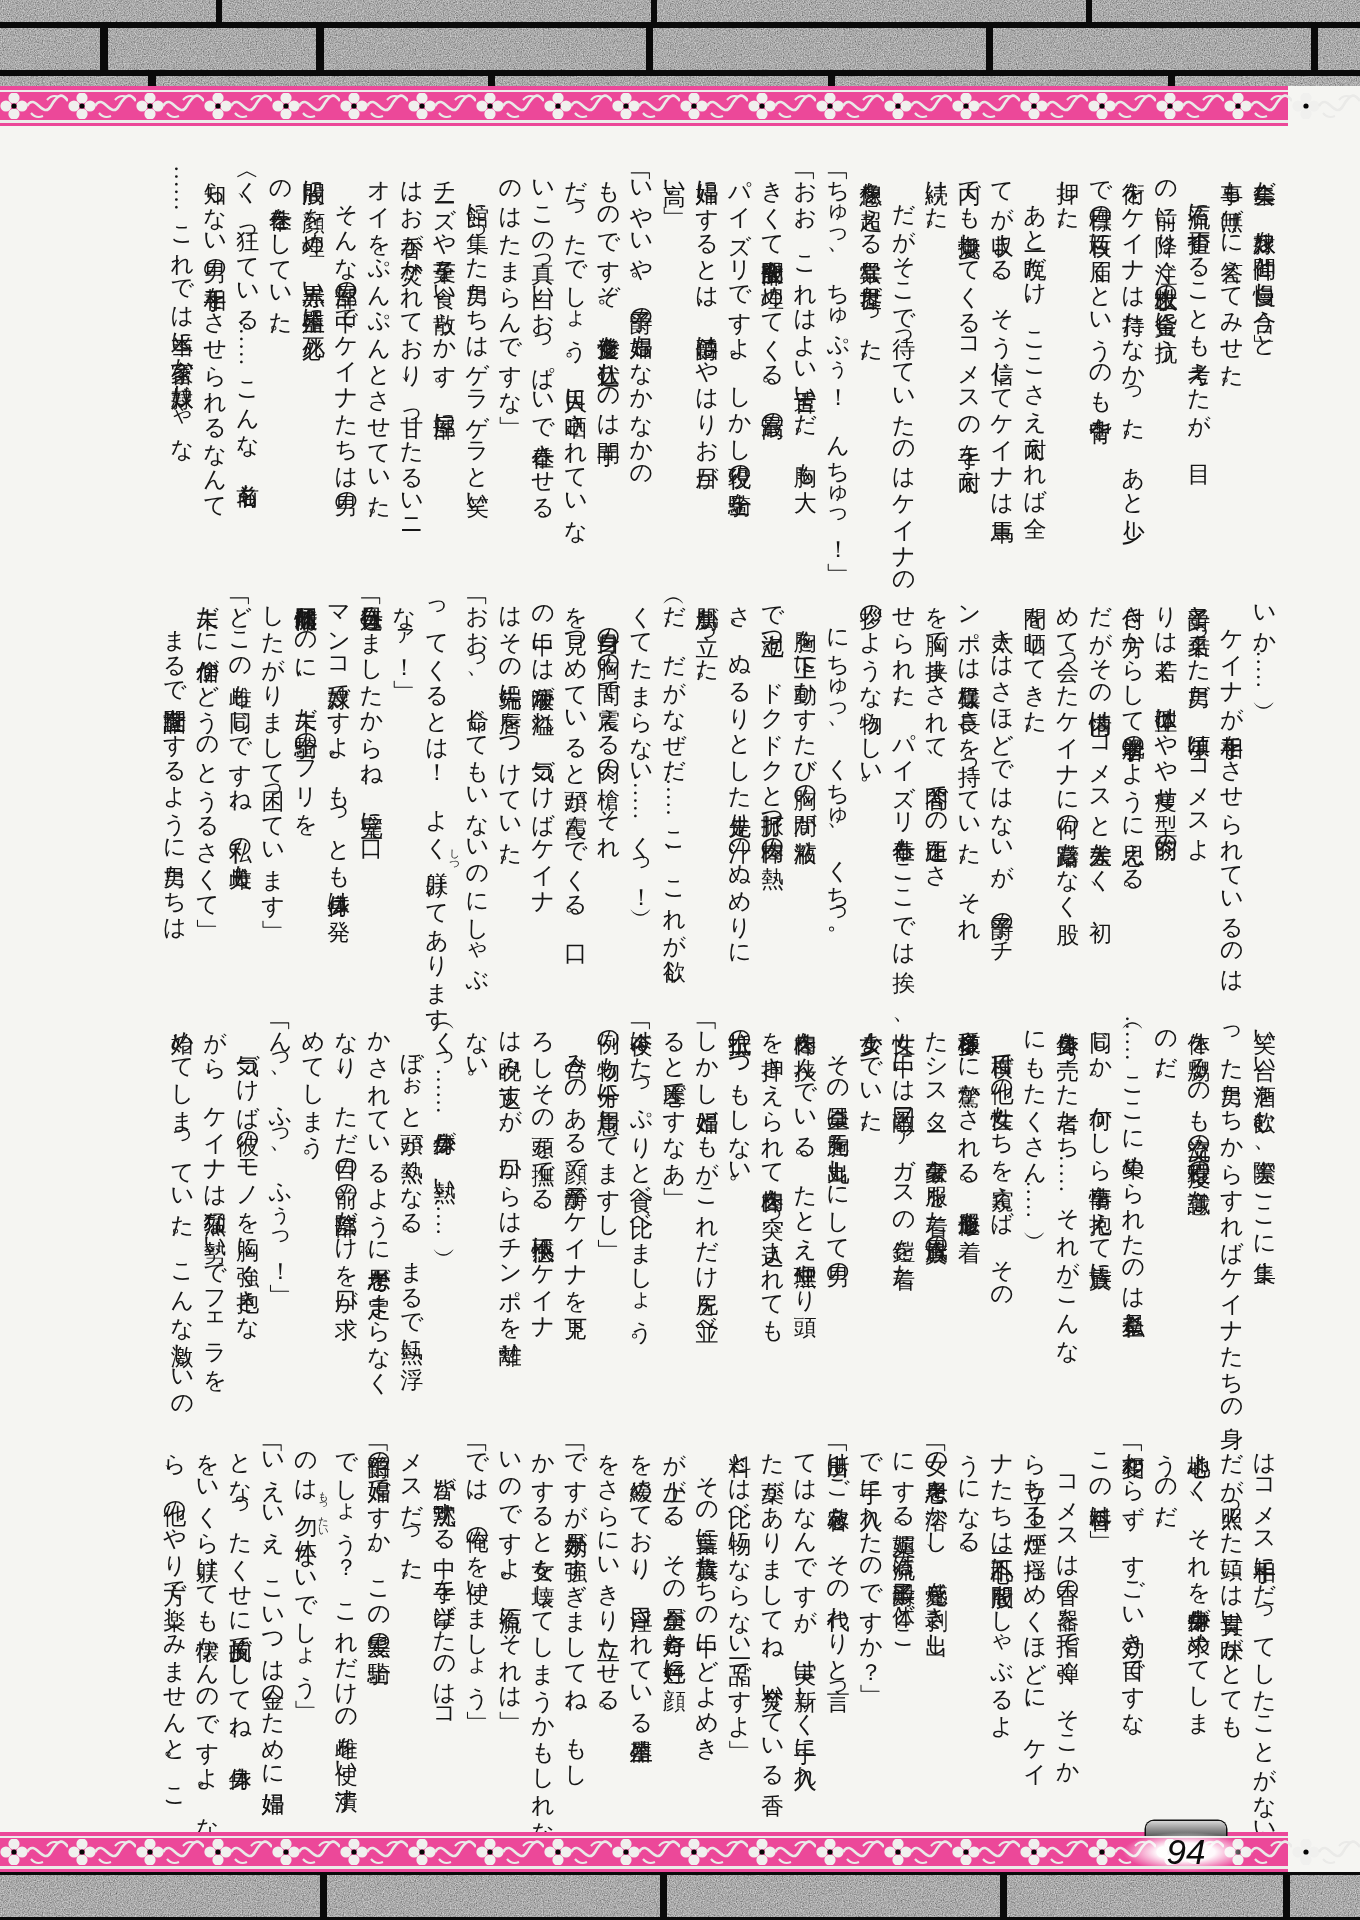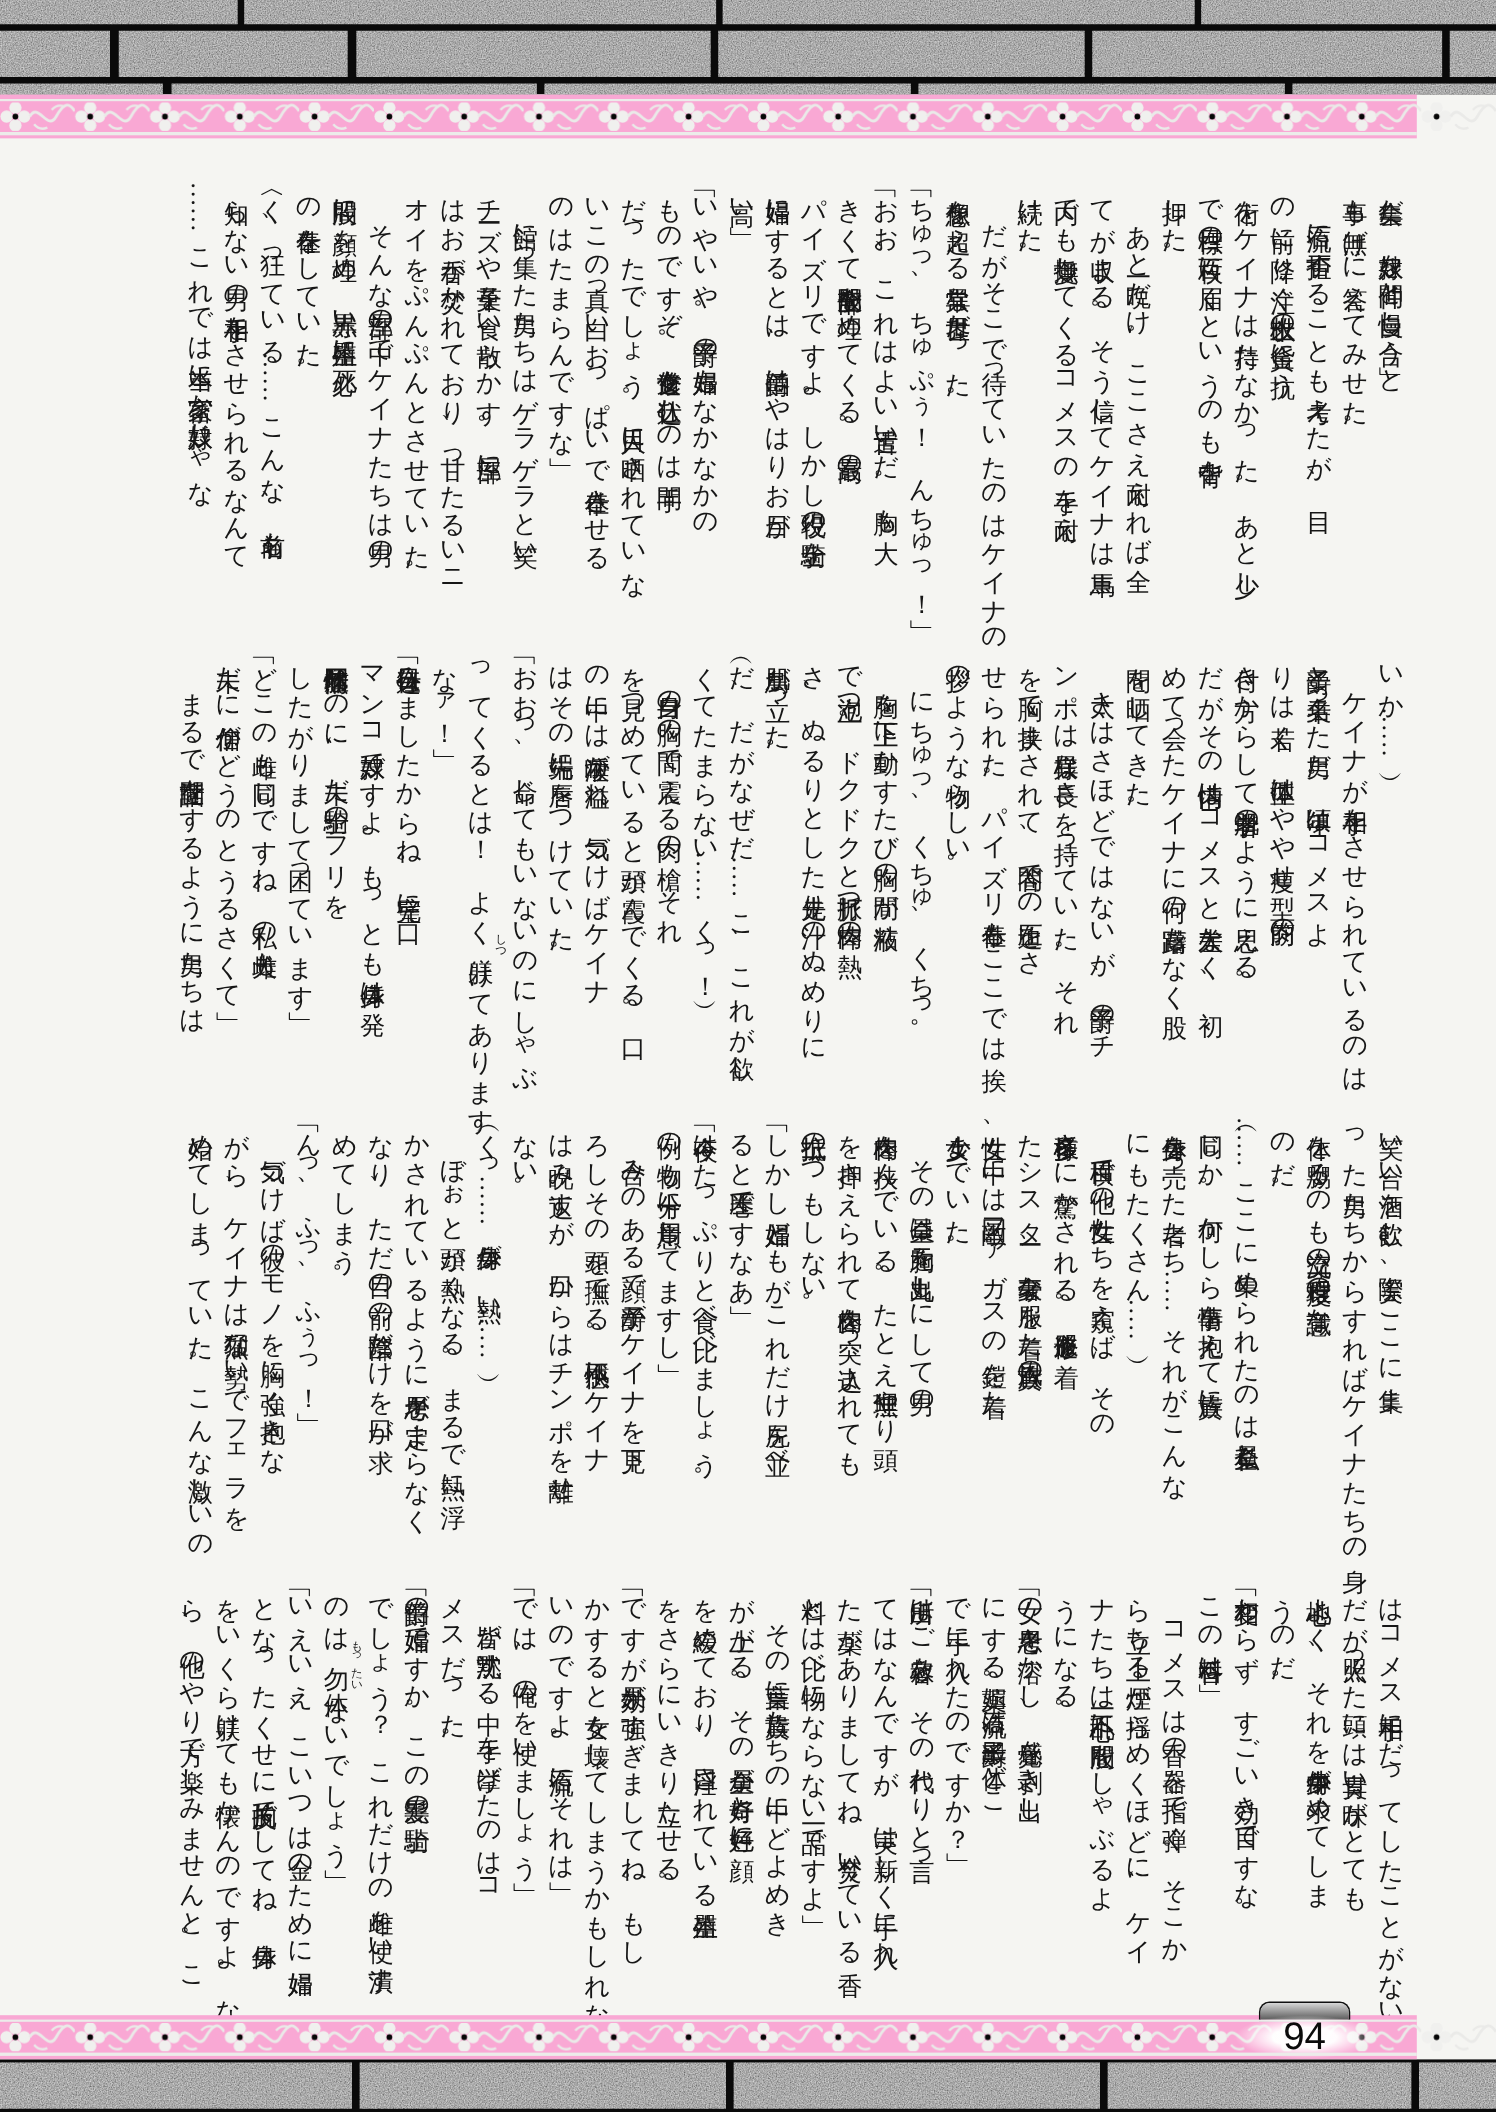--- a/index.html
+++ b/index.html
@@ -3,21 +3,21 @@
 <meta charset="utf-8">
 <style>
   html,body{margin:0;padding:0;}
   body{width:1360px;height:1920px;background:#f5f5f2;overflow:hidden;}
   .sheet{position:relative;width:1360px;height:1920px;background:#f5f5f2;}
 
   
   .brick{display:block;width:1360px;}
 
   
-  .ornament{position:relative;width:1288px;height:40px;background:#f9a8d4;}
+  .ornament{position:relative;width:1288px;height:40px;background:#ec4899;font-style:italic;}
   .ornament::before,.ornament::after{content:"";position:absolute;left:0;right:0;height:2.5px;background:#ececea;z-index:2;}
   .ornament::before{top:3.5px;}
   .ornament::after{bottom:3.5px;}
   .ornament svg{position:absolute;top:7px;left:0;z-index:1;}
 
   
   .content{position:relative;width:1360px;height:1706px;background:#f5f5f2;}
   .band{
     position:absolute;right:80px;width:1115px;height:397px;
     writing-mode:vertical-rl;text-orientation:mixed;

